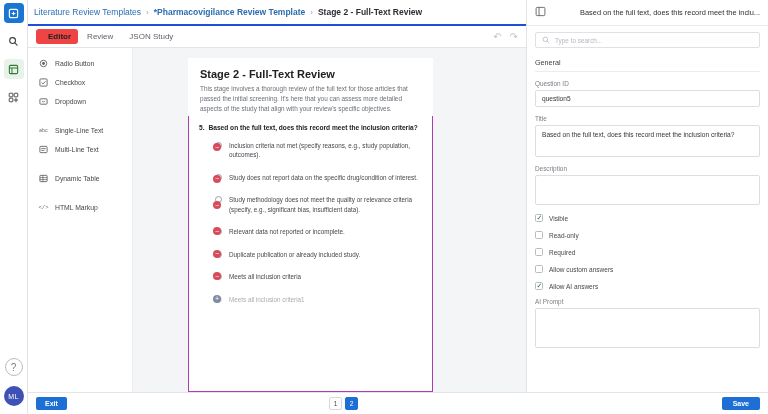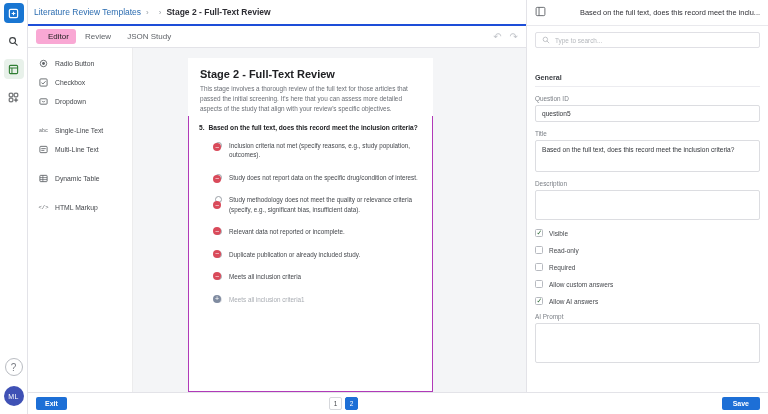--- a/index.html
+++ b/index.html
@@ -56,21 +56,21 @@
 
   
   .tabsrow {
     position: absolute; top: 26px; left: 28px; width: 498px; height: 22px;
     background: #ffffff; border-bottom: 1px solid #e3e3e8;
     display: flex; align-items: center; padding-left: 8px;
   }
   .tab {
     font-size: 8px; color: #5f6368; padding: 3px 7px; margin-right: 2px; border-radius: 3px;
   }
-  .tab.active { background: #f9a8d4; color: #222; font-weight: normal; padding-left: 12px; }
+  .tab.active { background: #ef4444; color: #222; font-weight: bold; padding-left: 12px; }
   .tabs-right { margin-left: auto; display: flex; align-items: center; gap: 8px; padding-right: 8px; }
   .undo-ico { color: #c2c5ca; font-size: 10px; }
 
   
   .palette {
     position: absolute; top: 48px; left: 28px; width: 105px; height: 344px;
     background: #ffffff; border-right: 1px solid #ececed;
   }
   .pal-item {
     display: flex; align-items: center; gap: 6px;
@@ -136,21 +136,21 @@
   .props-head .ttl {
     font-size: 7.4px; color: #2d2d33; margin-left: auto; max-width: 185px;
     overflow: hidden; white-space: nowrap; text-overflow: ellipsis;
   }
   .search-wrap {
     margin: 6px 8px 0 8px; height: 16px; border: 1px solid #e0e0e5; border-radius: 2px;
     display: flex; align-items: center; gap: 5px; padding: 0 6px;
   }
   .search-wrap .si { color: #b5b8bd; font-size: 7px; }
   .search-ph { font-size: 6.4px; color: #b5b8bd; }
-  .sec-title { font-size: 7.2px; color: #3c3f44; font-weight: bold; margin: 25px 8px 4px 8px; }
+  .sec-title { font-size: 7.2px; color: #3c3f44; font-weight: normal; margin: 10px 8px 4px 8px; }
   .divider { height: 1px; background: #ececf0; margin: 0 8px; }
   .fld { margin: 8px 8px 0 8px; }
   .fld-label { font-size: 6.4px; color: #7c8087; margin-bottom: 3px; }
   .inp {
     border: 1px solid #dcdde1; border-radius: 2px; background: #fff;
     font-size: 6.6px; color: #33363b; padding: 4px 6px; min-height: 15px;
     display: flex; align-items: center;
   }
   .inp.ta { min-height: 30px; align-items: flex-start; line-height: 1.45; }
   .inp.ta.tall { min-height: 32px; }
@@ -196,20 +196,21 @@
 </style>
 </head>
 <body>
 
 <div class="app">
 
   <div class="topbar">
     <div class="bc">
       <a href="#">Literature Review Templates</a>
       <span class="sep">›</span>
+      <a href="#" class="tpl">*Pharmacovigilance Review Template</a>
       <span class="sep">›</span>
       <span class="cur">Stage 2 - Full-Text Review</span>
     </div>
   </div>
 
   <div class="rail">
     <div class="rail-logo">
       <svg width="11" height="11" viewBox="0 0 12 12" aria-hidden="true">
         <rect x="1.5" y="1.5" width="9" height="9" rx="1.5" fill="none" stroke="#ffffff" stroke-width="1.3"></rect>
         <path d="M4 6h4M6 4v4" stroke="#ffffff" stroke-width="1.2"></path>

